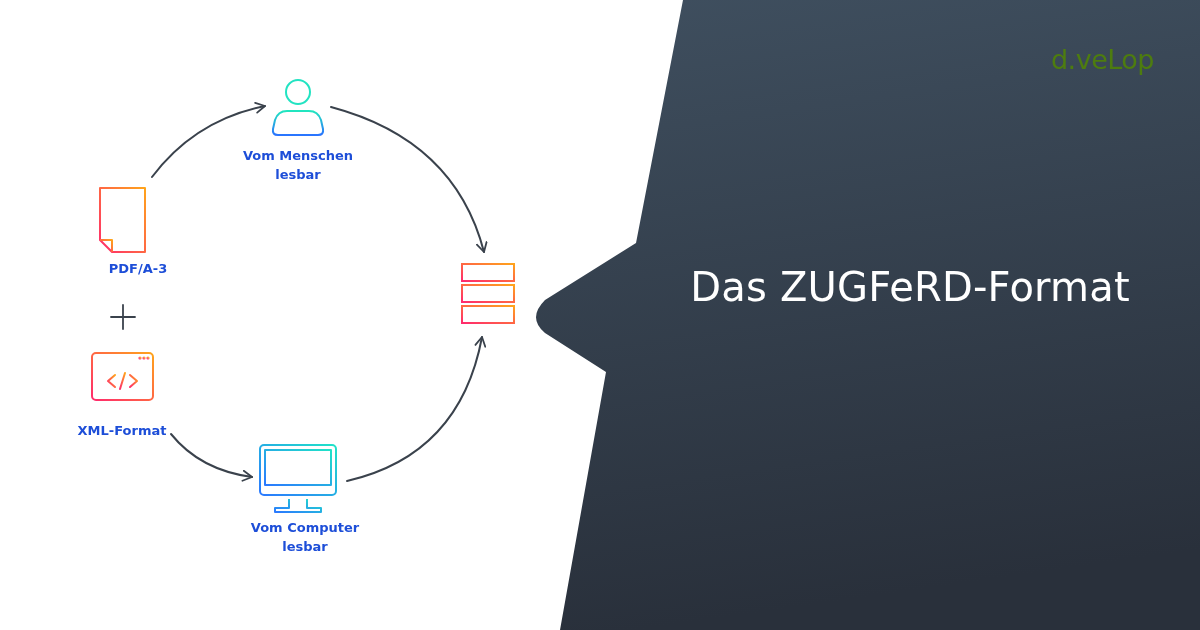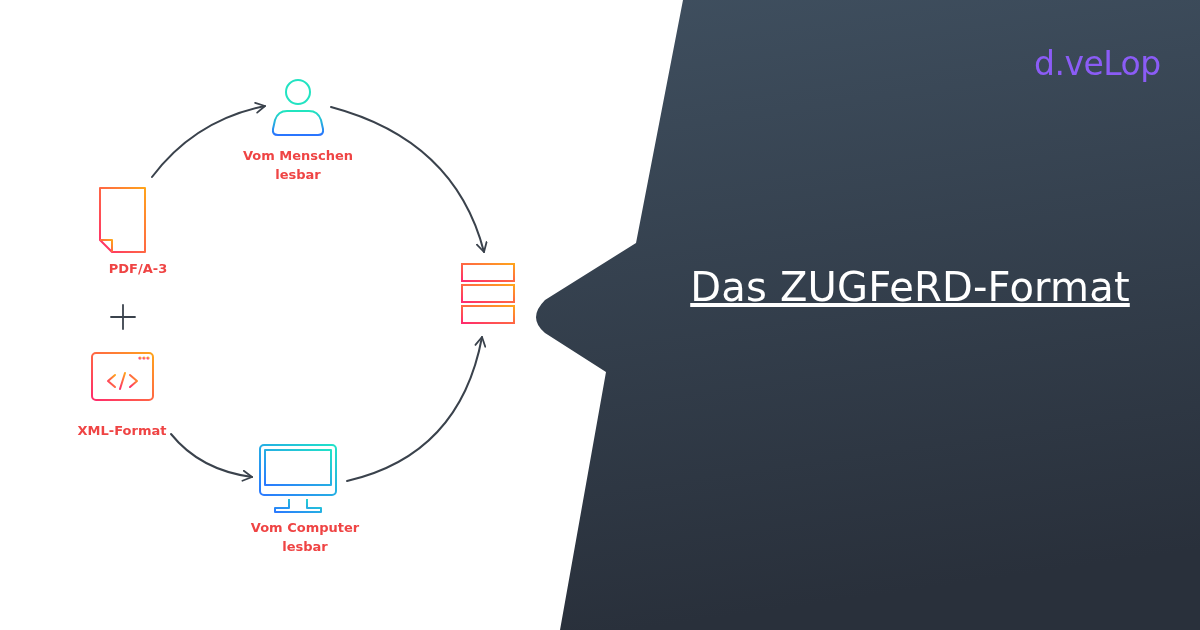--- a/index.html
+++ b/index.html
@@ -3,34 +3,34 @@
 <meta charset="utf-8">
 <style>
   html, body { margin: 0; padding: 0; }
   body {
     width: 1200px; height: 630px; overflow: hidden; position: relative;
     background: #ffffff;
     font-family: "DejaVu Sans", "Liberation Sans", sans-serif;
   }
   .canvas { position: absolute; left: 0; top: 0; width: 1200px; height: 630px; }
   .diagram-label {
-    position: absolute; text-align: center; color: #ef4444;
+    position: absolute; text-align: center; color: #1d4ed8;
     font-weight: bold; font-size: 13px; line-height: 19px;
     font-family: "DejaVu Sans", sans-serif;
   }
   .label-line { display: block; }
   .headline {
     position: absolute; left: 640px; top: 256px; width: 540px;
     text-align: center; color: #ffffff; font-size: 40px; line-height: 62px;
     font-family: "DejaVu Sans", sans-serif; letter-spacing: 0.2px;
   }
-  .headline span { display: block; text-decoration: underline; }
+  .headline span { display: block; }
   .logo {
     position: absolute; left: 1034px; top: 44px; width: 120px;
-    color: #8b5cf6; font-size: 33px; font-family: "DejaVu Sans", sans-serif;
+    color: #4d7c0f; font-size: 27px; font-family: "DejaVu Sans", sans-serif;
     letter-spacing: -0.5px; text-align: right;
   }
 </style>
 </head>
 <body>
 
 <svg class="canvas" viewBox="0 0 1200 630" xmlns="http://www.w3.org/2000/svg">
   <defs>
     <linearGradient id="panelGrad" x1="0" y1="0" x2="0.15" y2="1">
       <stop offset="0" stop-color="#3f4f5f"></stop>

